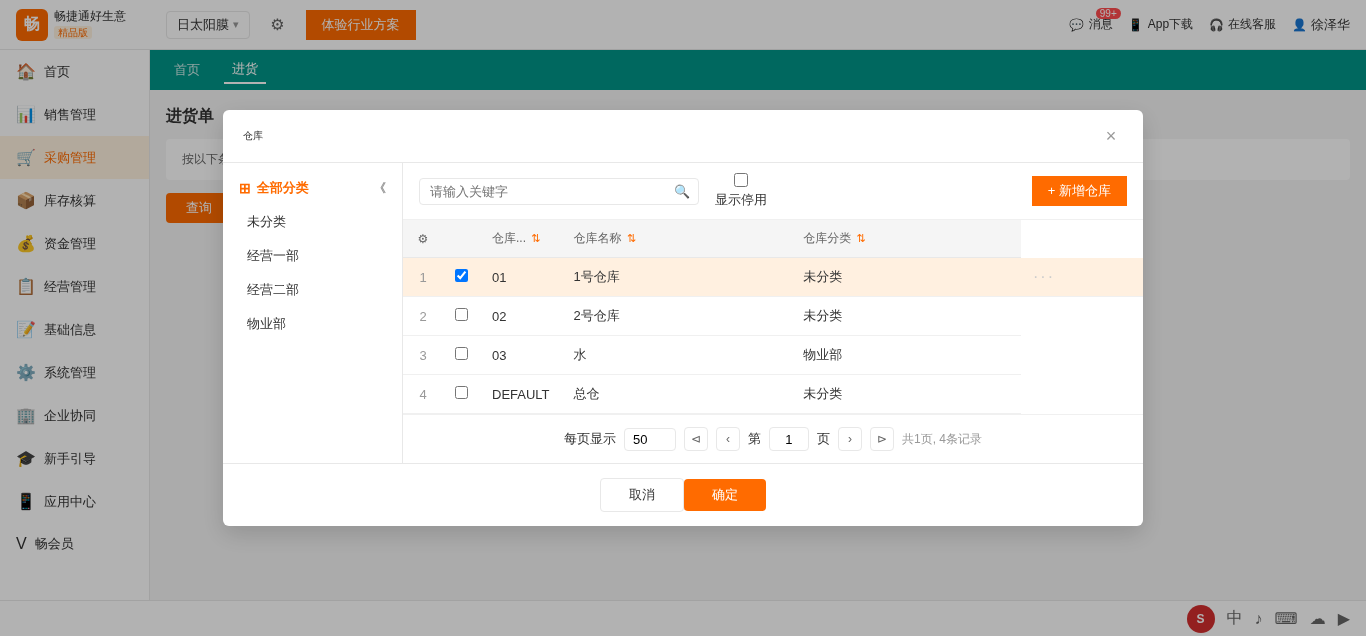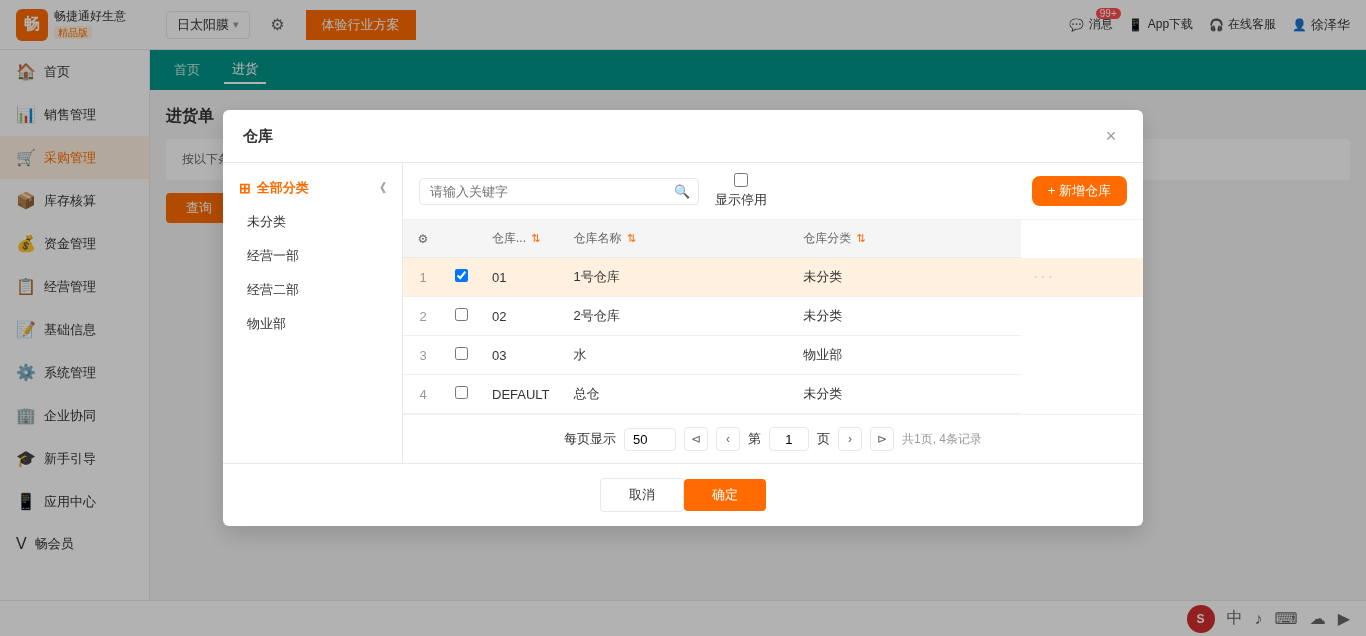--- a/index.html
+++ b/index.html
@@ -154,21 +154,21 @@
       display: flex;
       flex-direction: column;
       box-shadow: 0 8px 24px rgba(0,0,0,0.15);
       position: relative;
     }
     .modal-header {
       display: flex; align-items: center; justify-content: space-between;
       padding: 14px 20px;
       border-bottom: 1px solid #e8e8e8;
     }
-    .modal-title { font-size: 15px; font-weight: bold; color: #333; }
+    .modal-title { font-size: 10px; font-weight: normal; color: #333; }
     .modal-close {
       width: 24px; height: 24px;
       display: flex; align-items: center; justify-content: center;
       cursor: pointer; color: #999; font-size: 18px;
     }
 
     .modal-body {
       display: flex;
       flex: 1;
       overflow: hidden;
@@ -226,21 +226,21 @@
       position: absolute; right: 8px; top: 50%; transform: translateY(-50%);
       color: #999; cursor: pointer;
     }
     .show-disabled {
       display: flex; align-items: center; gap: 4px;
       font-size: 13px; color: #333; cursor: pointer; flex-direction: column;
     }
     .checkbox-input { width: 14px; height: 14px; cursor: pointer; }
     .btn-add {
       background: #ff6b00; color: #fff;
-      border: none; border-radius: 8px;
+      border: none; border-radius: 0;
       padding: 6px 16px; cursor: pointer; font-size: 13px;
       margin-left: auto;
     }
 
     
     .table-wrap {
       flex: 1; overflow: auto;
     }
     table {
       width: 100%; border-collapse: collapse;

